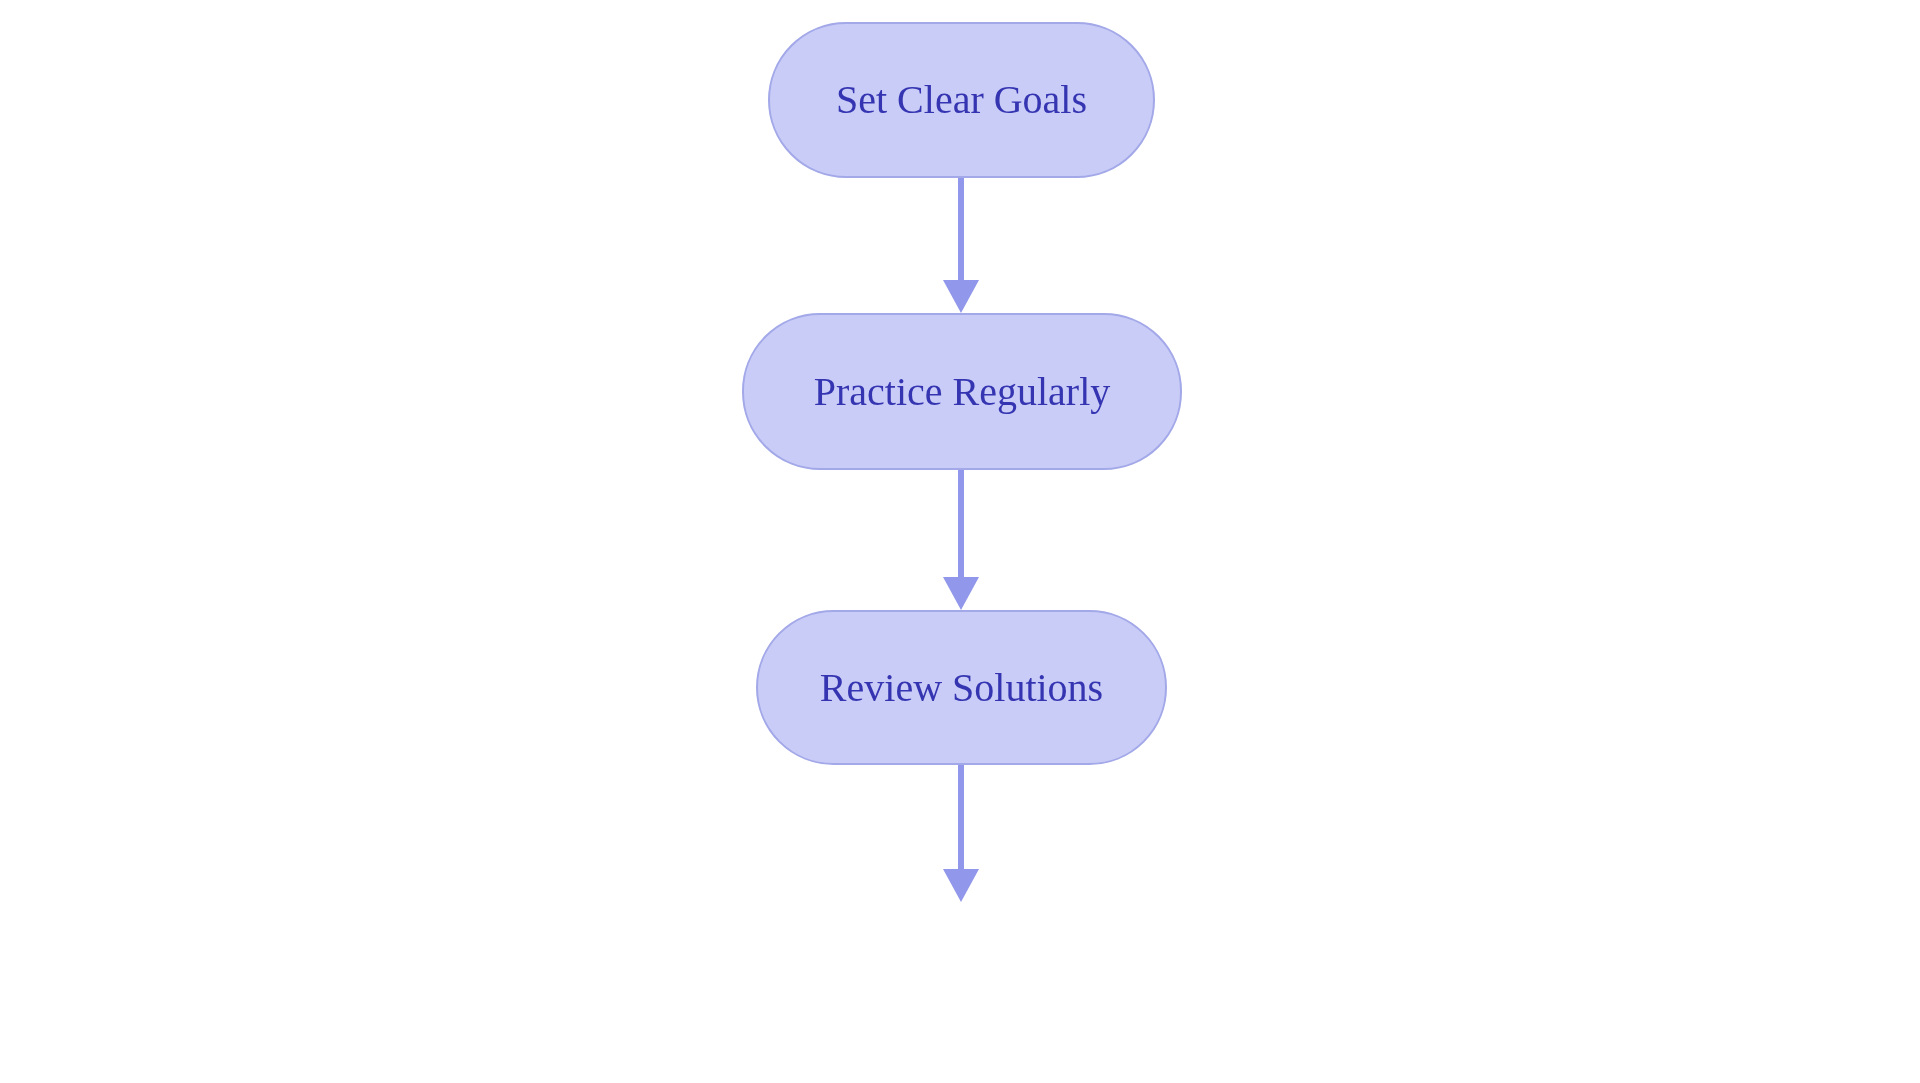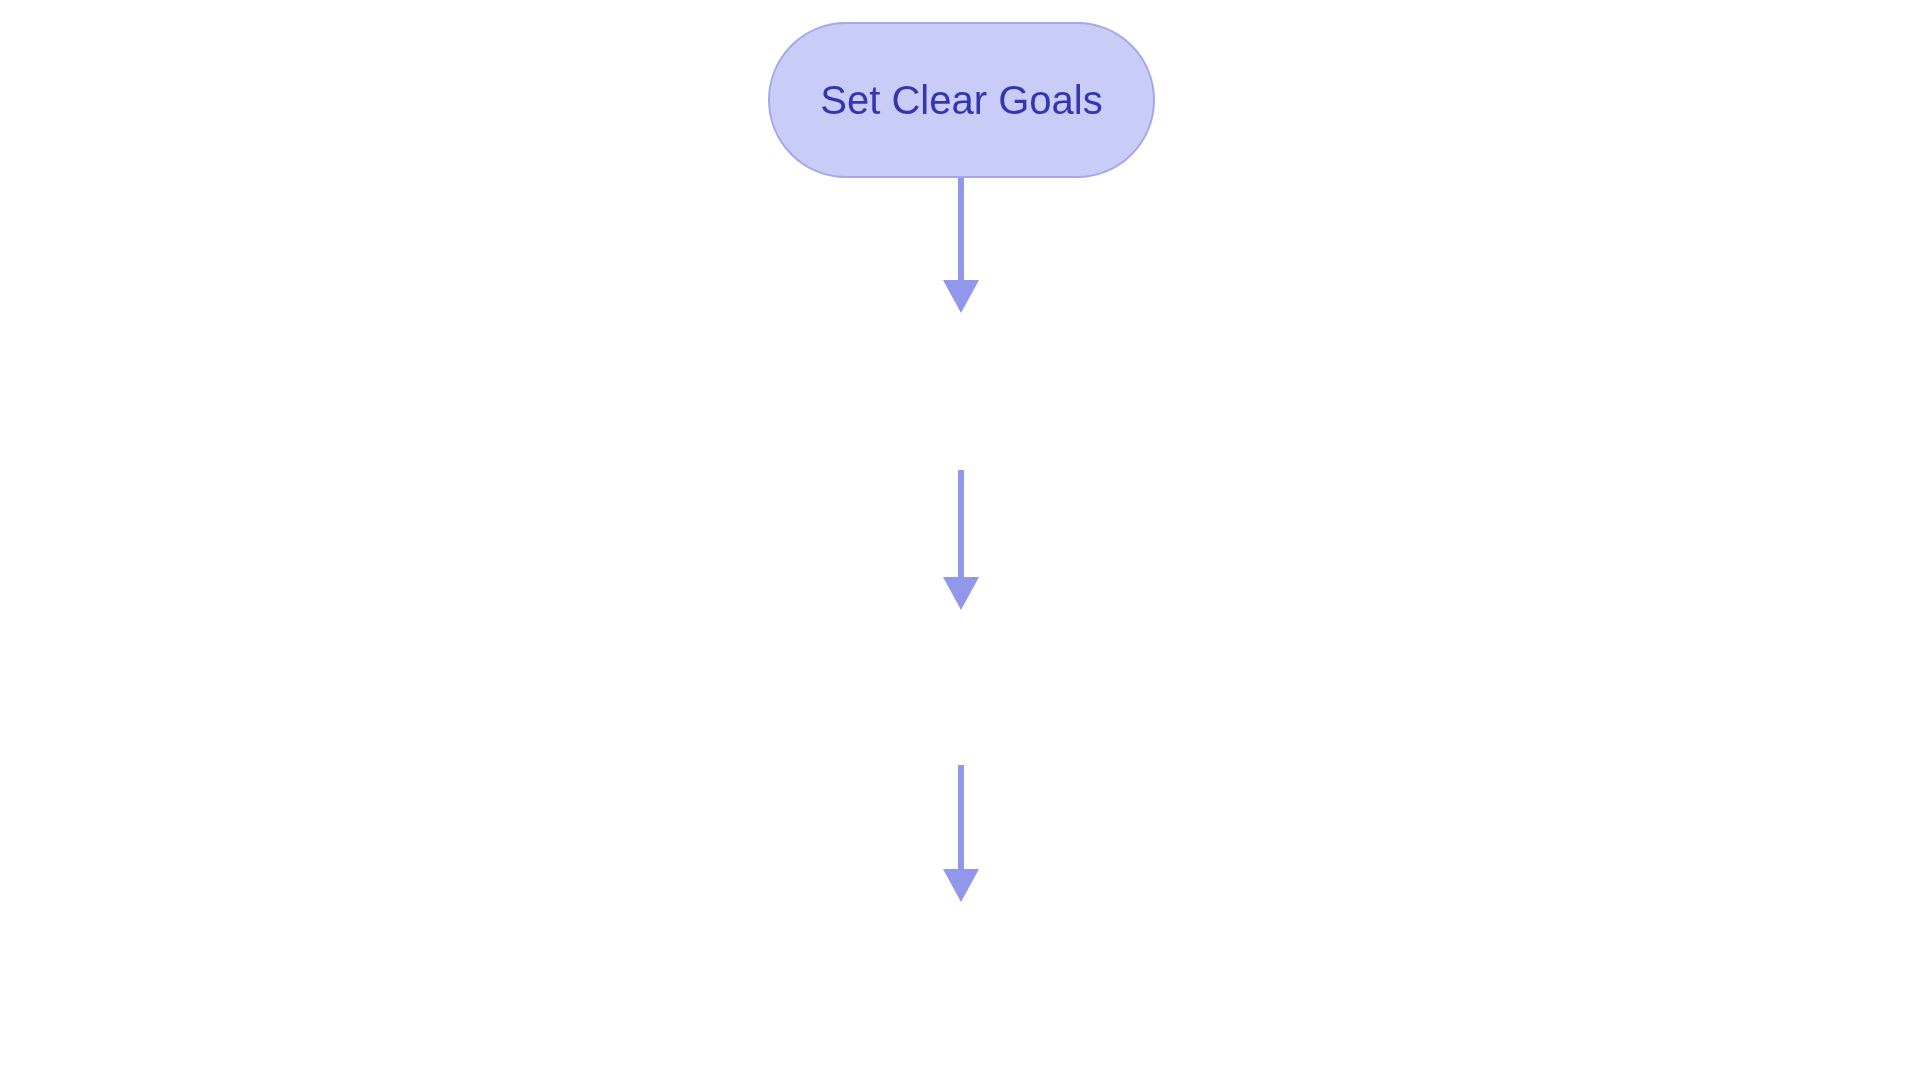--- a/index.html
+++ b/index.html
@@ -13,20 +13,21 @@
   html, body {
     background: var(--background);
     font-family: "Liberation Sans", "DejaVu Sans", sans-serif;
   }
   .canvas {
     position: relative;
     width: 1920px;
     height: 1083px;
     background: var(--background);
     overflow: hidden;
+    font-family: Liberation Serif, serif;
   }
   .edges-layer {
     position: absolute;
     left: 0; top: 0;
     width: 1920px;
     height: 1083px;
     color: var(--arrow);
   }
   .flow-node {
     position: absolute;
@@ -64,16 +65,22 @@
     <g>
       <line x1="961" y1="765" x2="961" y2="873" stroke="currentColor" stroke-width="6"></line>
       <polygon points="943,869 979,869 961,902" fill="currentColor"></polygon>
     </g>
   </svg>
 
   <div class="flow-node node-1">
     <span>Set Clear Goals</span>
   </div>
 
+  <div class="flow-node node-2">
+    <span>Practice Regularly</span>
+  </div>
 
+  <div class="flow-node node-3">
+    <span>Review Solutions</span>
+  </div>
 
 
 </div>
 
 </body></html>

